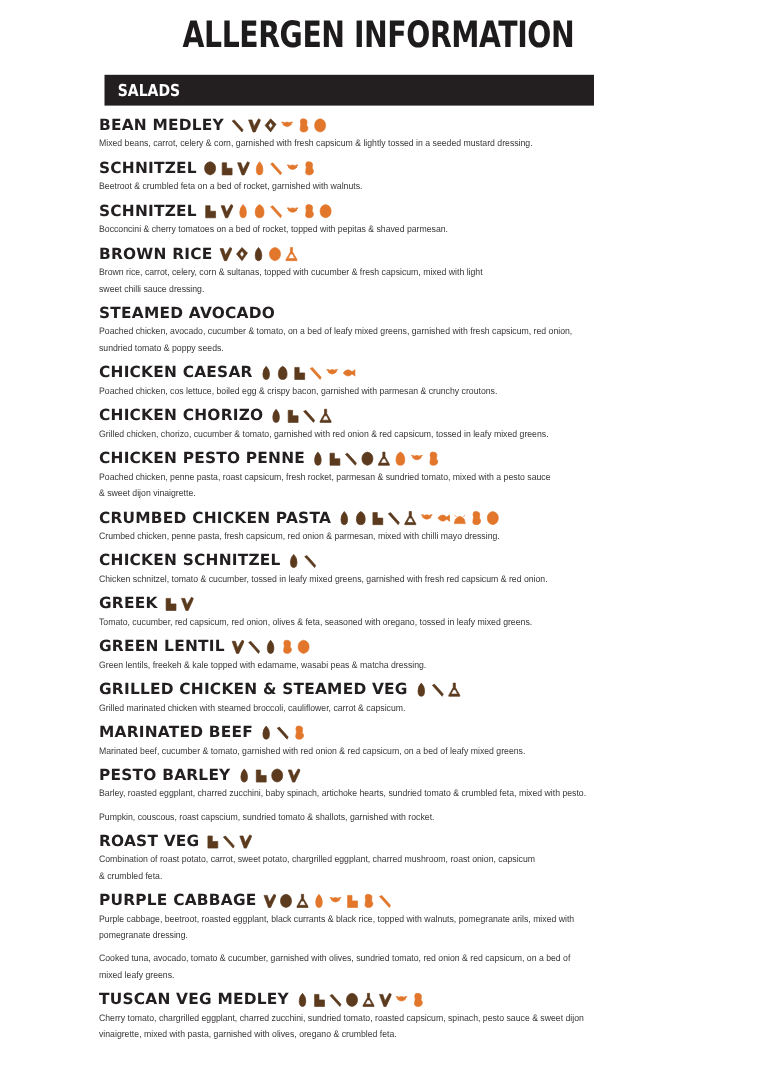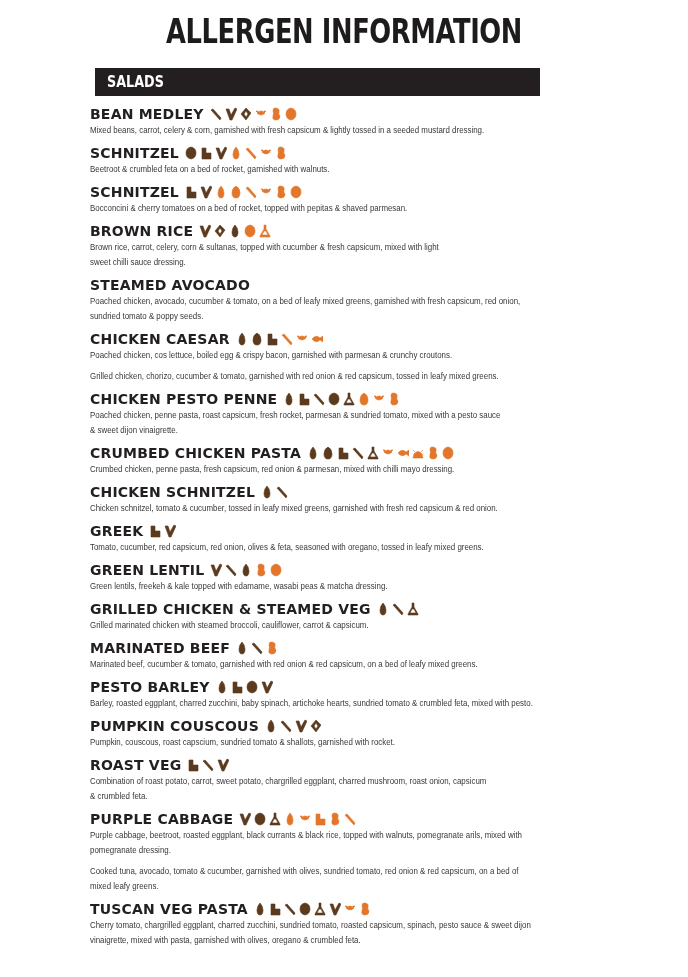--- a/index.html
+++ b/index.html
@@ -232,20 +232,45 @@
             <svg viewBox="0 0 12 14" fill="#e2772c" stroke="#e2772c" stroke-width="0.6">
               <path d="M1 7 Q5 2 9 6 L12 4 L12 10 L9 8 Q5 12 1 7 Z"></path>
             </svg>
           </span>
         </span>
     </div>
     <div class="desc">Poached chicken, cos lettuce, boiled egg &amp; crispy bacon, garnished with parmesan &amp; crunchy croutons.</div>
   </div>
 
   <div class="item">
+    <div class="name-row">
+      <span class="name">CHICKEN CHORIZO</span>
+      <span class="icons">
+          <span class="ic">
+            <svg viewBox="0 0 12 14" fill="#5b3a1e" stroke="#5b3a1e" stroke-width="0.6">
+              <path d="M6 1 Q9 4 9 8 Q9 13 6 13 Q3 13 3 8 Q3 4 6 1 Z"></path>
+            </svg>
+          </span>
+          <span class="ic">
+            <svg viewBox="0 0 12 14" fill="#5b3a1e" stroke="#5b3a1e" stroke-width="0.6">
+              <path d="M2 2 L6 2 L6 7 L11 7 L11 13 L2 13 Z"></path>
+            </svg>
+          </span>
+          <span class="ic">
+            <svg viewBox="0 0 12 14" fill="#5b3a1e" stroke="#5b3a1e" stroke-width="0.6">
+              <path d="M1 3 L3 2 L11 11 L10 13 Z"></path>
+            </svg>
+          </span>
+          <span class="ic">
+            <svg viewBox="0 0 12 14" fill="#5b3a1e" stroke="#5b3a1e" stroke-width="0.6">
+              <path d="M5 1 L7 1 L7 5 L11 12 L11 13 L1 13 L1 12 L5 5 Z M5 7 L3 11 L9 11 L7 7 Z"></path>
+            </svg>
+          </span>
+        </span>
+    </div>
     <div class="desc">Grilled chicken, chorizo, cucumber &amp; tomato, garnished with red onion &amp; red capsicum, tossed in leafy mixed greens.</div>
   </div>
 
   <div class="item">
     <div class="name-row">
       <span class="name">CHICKEN PESTO PENNE</span>
       <span class="icons">
           <span class="ic">
             <svg viewBox="0 0 12 14" fill="#5b3a1e" stroke="#5b3a1e" stroke-width="0.6">
               <path d="M6 1 Q9 4 9 8 Q9 13 6 13 Q3 13 3 8 Q3 4 6 1 Z"></path>
@@ -493,45 +518,20 @@
             <svg viewBox="0 0 12 14" fill="#5b3a1e" stroke="#5b3a1e" stroke-width="0.6">
               <path d="M1 2 L4 2 L6 8 L10 1 L12 2 L7 13 L5 13 Z"></path>
             </svg>
           </span>
         </span>
     </div>
     <div class="desc">Barley, roasted eggplant, charred zucchini, baby spinach, artichoke hearts, sundried tomato &amp; crumbled feta, mixed with pesto.</div>
   </div>
 
   <div class="item">
-    <div class="name-row">
-      <span class="name">PUMPKIN COUSCOUS</span>
-      <span class="icons">
-          <span class="ic">
-            <svg viewBox="0 0 12 14" fill="#5b3a1e" stroke="#5b3a1e" stroke-width="0.6">
-              <path d="M6 1 Q9 4 9 8 Q9 13 6 13 Q3 13 3 8 Q3 4 6 1 Z"></path>
-            </svg>
-          </span>
-          <span class="ic">
-            <svg viewBox="0 0 12 14" fill="#5b3a1e" stroke="#5b3a1e" stroke-width="0.6">
-              <path d="M1 3 L3 2 L11 11 L10 13 Z"></path>
-            </svg>
-          </span>
-          <span class="ic">
-            <svg viewBox="0 0 12 14" fill="#5b3a1e" stroke="#5b3a1e" stroke-width="0.6">
-              <path d="M1 2 L4 2 L6 8 L10 1 L12 2 L7 13 L5 13 Z"></path>
-            </svg>
-          </span>
-          <span class="ic">
-            <svg viewBox="0 0 12 14" fill="#5b3a1e" stroke="#5b3a1e" stroke-width="0.6">
-              <path d="M6 1 L11 6 L6 13 L1 7 Z M6 4 L4 7 L6 10 L8 7 Z"></path>
-            </svg>
-          </span>
-        </span>
-    </div>
     <div class="desc">Pumpkin, couscous, roast capscium, sundried tomato &amp; shallots, garnished with rocket.</div>
   </div>
 
   <div class="item">
     <div class="name-row">
       <span class="name">ROAST VEG</span>
       <span class="icons">
           <span class="ic">
             <svg viewBox="0 0 12 14" fill="#5b3a1e" stroke="#5b3a1e" stroke-width="0.6">
               <path d="M2 2 L6 2 L6 7 L11 7 L11 13 L2 13 Z"></path>
@@ -600,21 +600,21 @@
     </div>
     <div class="desc">Purple cabbage, beetroot, roasted eggplant, black currants &amp; black rice, topped with walnuts, pomegranate arils, mixed with<br>pomegranate dressing.</div>
   </div>
 
   <div class="item">
     <div class="desc">Cooked tuna, avocado, tomato &amp; cucumber, garnished with olives, sundried tomato, red onion &amp; red capsicum, on a bed of<br>mixed leafy greens.</div>
   </div>
 
   <div class="item">
     <div class="name-row">
-      <span class="name">TUSCAN VEG PASTA</span>
+      <span class="name">TUSCAN VEG MEDLEY</span>
       <span class="icons">
           <span class="ic">
             <svg viewBox="0 0 12 14" fill="#5b3a1e" stroke="#5b3a1e" stroke-width="0.6">
               <path d="M6 1 Q9 4 9 8 Q9 13 6 13 Q3 13 3 8 Q3 4 6 1 Z"></path>
             </svg>
           </span>
           <span class="ic">
             <svg viewBox="0 0 12 14" fill="#5b3a1e" stroke="#5b3a1e" stroke-width="0.6">
               <path d="M2 2 L6 2 L6 7 L11 7 L11 13 L2 13 Z"></path>
             </svg>

